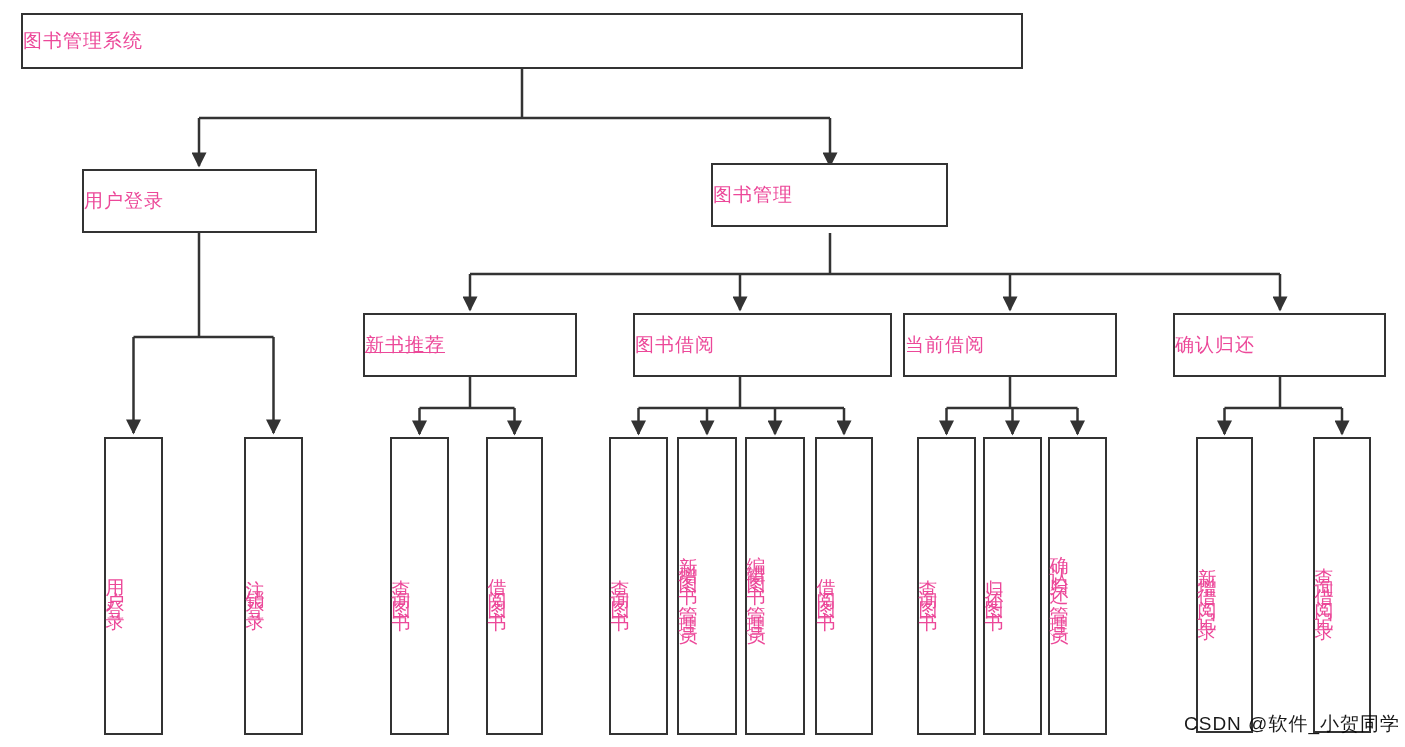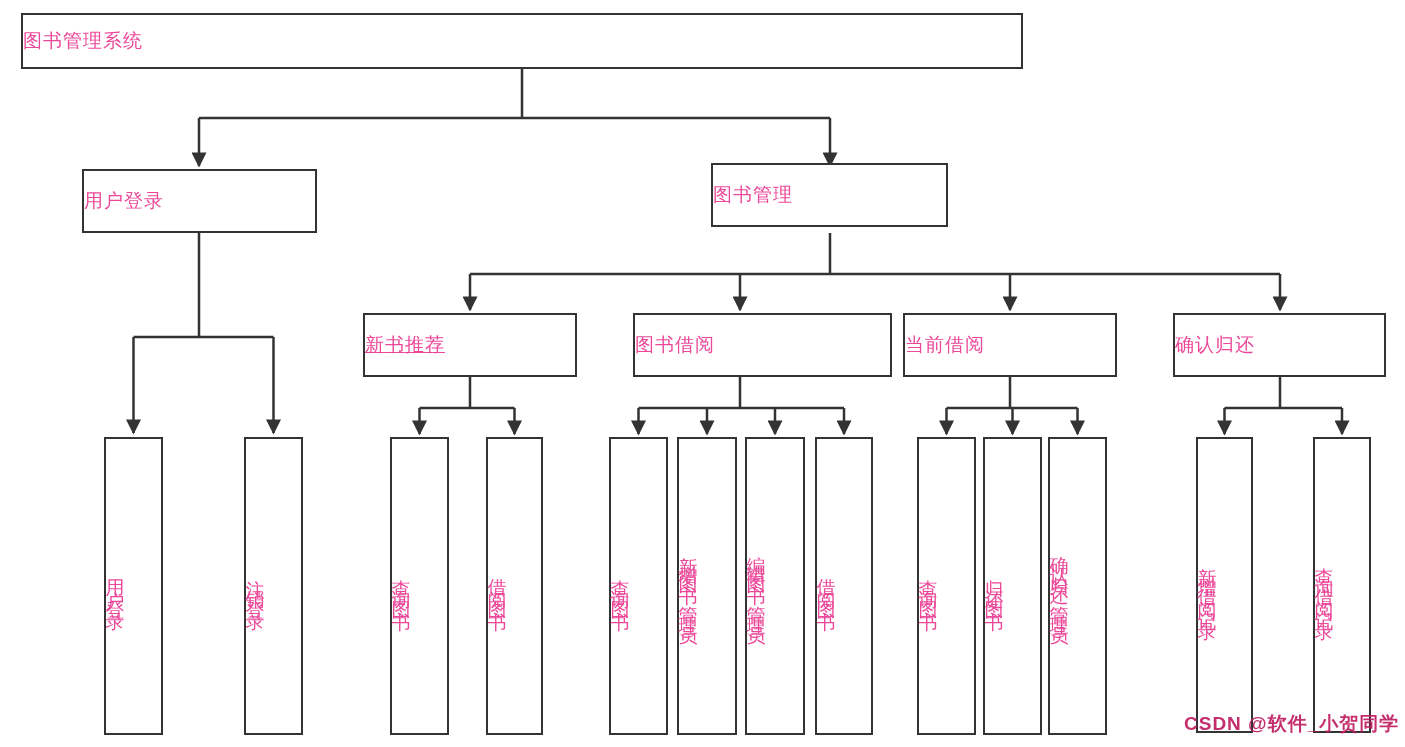--- a/index.html
+++ b/index.html
@@ -56,26 +56,25 @@
     font-size: 19px;
     letter-spacing: 11px;
     line-height: 1;
     white-space: nowrap;
   }
   .watermark {
     position: absolute;
     left: 1184px;
     top: 711px;
     font-size: 19px;
-    color: #be185d;
+    color: #000000;
     opacity: 0.9;
     letter-spacing: 1px;
     white-space: nowrap;
     z-index: 5;
-    font-weight: bold;
   }
 </style>
 </head>
 <body>
 
 <div id="stage">
 
   <svg id="connectors" viewBox="0 0 1405 747" xmlns="http://www.w3.org/2000/svg">
     <defs>
       <marker id="arrow" viewBox="0 0 10 10" refX="9" refY="5" markerWidth="9" markerHeight="6" orient="auto" markerUnits="strokeWidth">

